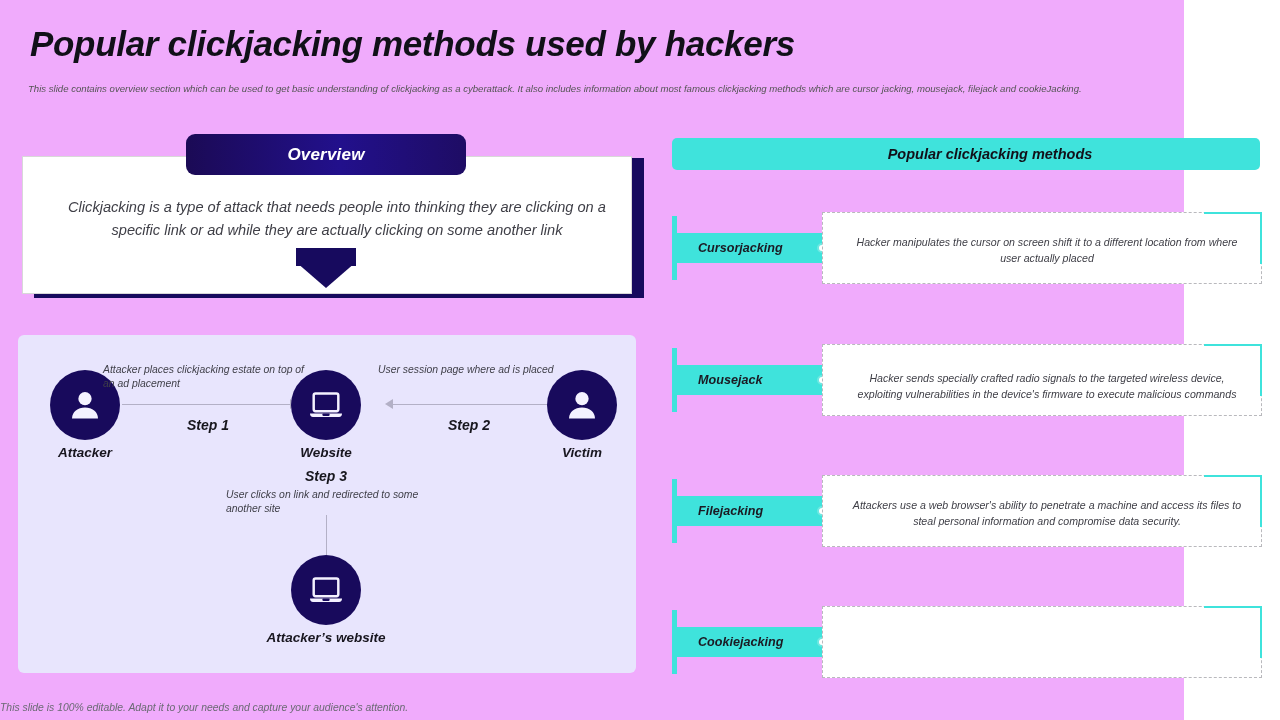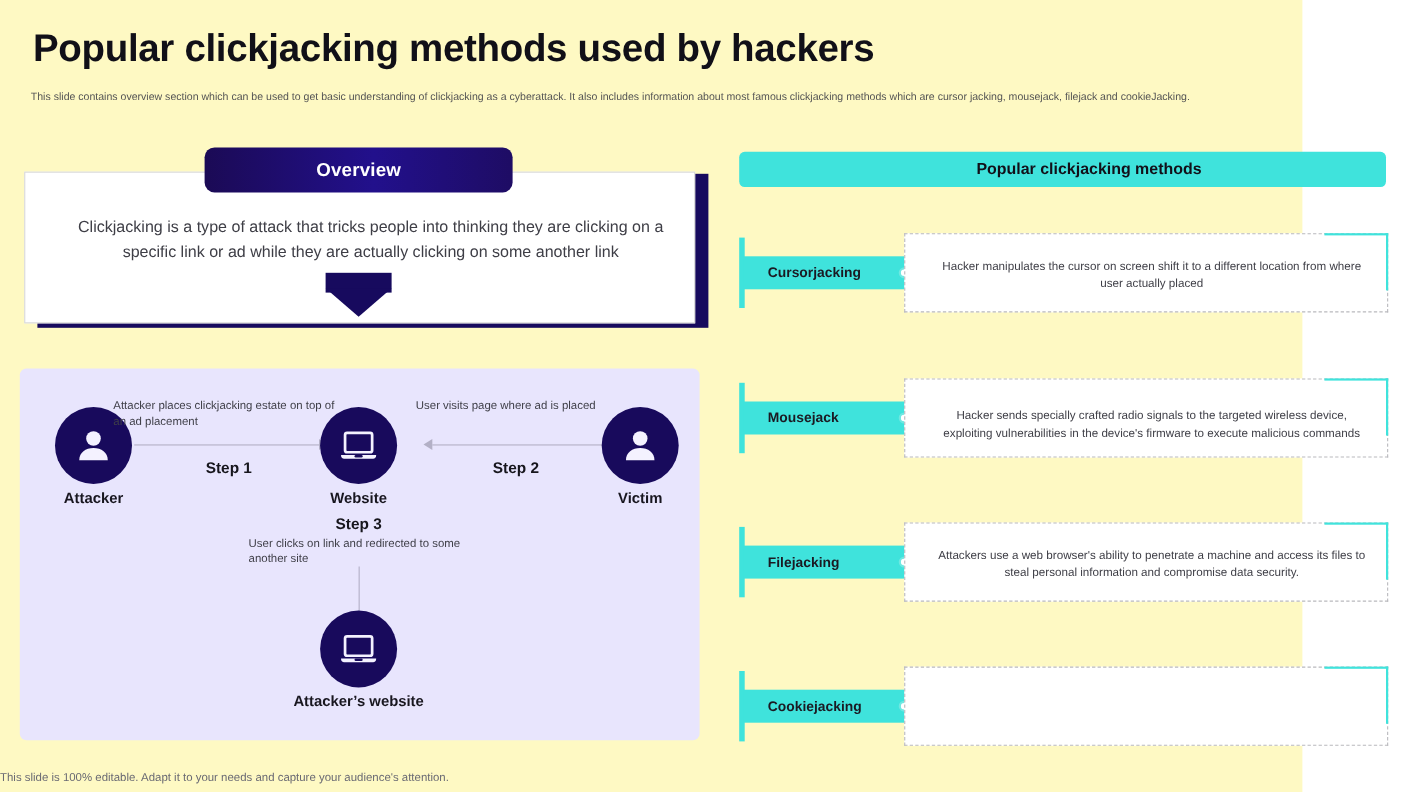--- a/index.html
+++ b/index.html
@@ -2,21 +2,21 @@
 <html><head>
 <meta charset="utf-8">
 <style>
   * { box-sizing: border-box; margin: 0; padding: 0; }
   html, body {
     width: 1280px; height: 720px;
     background: #ffffff;
     font-family: "Liberation Sans", sans-serif;
     overflow: hidden;
   }
-  .slide { position: relative; width: 1184px; height: 720px; background: #fef9c3; }
+  .slide { position: relative; width: 1184px; height: 720px; background: #f0abfc; font-style: italic; }
 
   
   .title {
     position: absolute; left: 30px; top: 24px;
     font-size: 35px; font-weight: bold; color: #111018;
     letter-spacing: -0.3px;
   }
   .subtitle {
     position: absolute; left: 28px; top: 82px; width: 1225px;
     font-size: 9.6px; line-height: 13.5px; color: #545454;
@@ -148,21 +148,21 @@
 <body>
 
 <div class="slide">
 
   <div class="title">Popular clickjacking methods used by hackers</div>
   <div class="subtitle">This slide contains overview section which can be used to get basic understanding of clickjacking as a cyberattack. It also includes information about most famous clickjacking methods which are cursor jacking, mousejack, filejack and cookieJacking.</div>
 
   <div class="ov-wrap">
     <div class="ov-shadow"></div>
     <div class="ov-box"></div>
-    <div class="ov-text">Clickjacking is a type of attack that tricks people into thinking they are clicking on a specific link or ad while they are actually clicking on some another link</div>
+    <div class="ov-text">Clickjacking is a type of attack that needs people into thinking they are clicking on a specific link or ad while they are actually clicking on some another link</div>
     <div class="ov-tab">Overview</div>
   </div>
   <div class="ov-arrow-stem"></div>
   <div class="ov-arrow"></div>
 
   <div class="flow">
 
     <div class="edge-line" style="left:104px; top:69px; width:168px;"></div>
     <div class="arrow-r" style="left:272px; top:64px;"></div>
 
@@ -202,21 +202,21 @@
         <rect x="5" y="5.5" width="16" height="11.5" rx="1.2" fill="none" stroke="#f4f2ff" stroke-width="1.6"></rect>
         <path d="M2.6 18.6h20.8c0 1.5-.7 2.2-1.9 2.2H4.5c-1.2 0-1.9-.7-1.9-2.2z" fill="#f4f2ff"></path>
         <rect x="10.6" y="18.6" width="4.8" height="1.5" rx=".7" fill="#180a5c"></rect>
       </svg>
     </div>
     <div class="node-label" style="left:233px; top:295px; width:150px;">Attacker’s website</div>
 
     <div class="edge-cap" style="left:85px; top:28px; width:205px;">Attacker places clickjacking estate on top of an ad placement</div>
     <div class="step-lbl" style="left:135px; top:82px; width:110px;">Step 1</div>
 
-    <div class="edge-cap" style="left:360px; top:28px; width:190px;">User visits page where ad is placed</div>
+    <div class="edge-cap" style="left:360px; top:28px; width:190px;">User session page where ad is placed</div>
     <div class="step-lbl" style="left:396px; top:82px; width:110px;">Step 2</div>
 
     <div class="step-lbl" style="left:253px; top:133px; width:110px;">Step 3</div>
     <div class="edge-cap" style="left:208px; top:153px; width:200px;">User clicks on link and redirected to some another site</div>
   </div>
 
   <div class="methods-header">Popular clickjacking methods</div>
 
   <div class="m-row" style="top:212px; height:72px;">
     <div class="m-bar" style="top:4px; height:64px;"></div>

